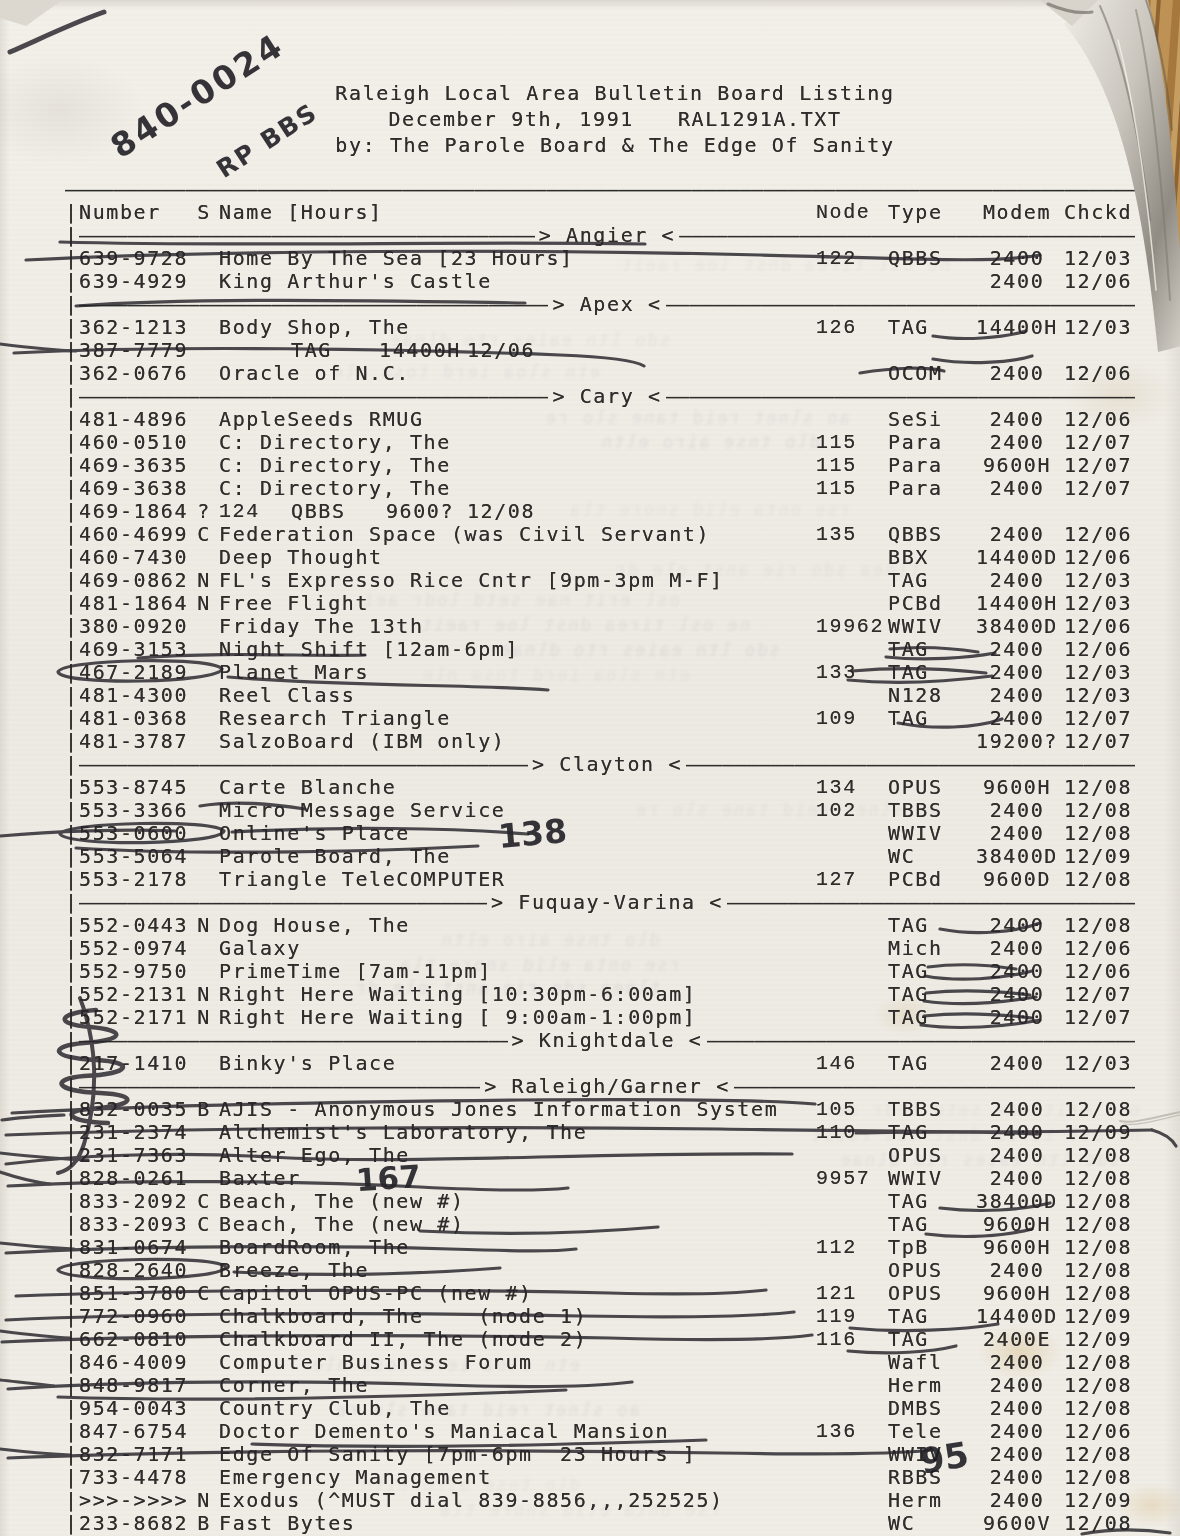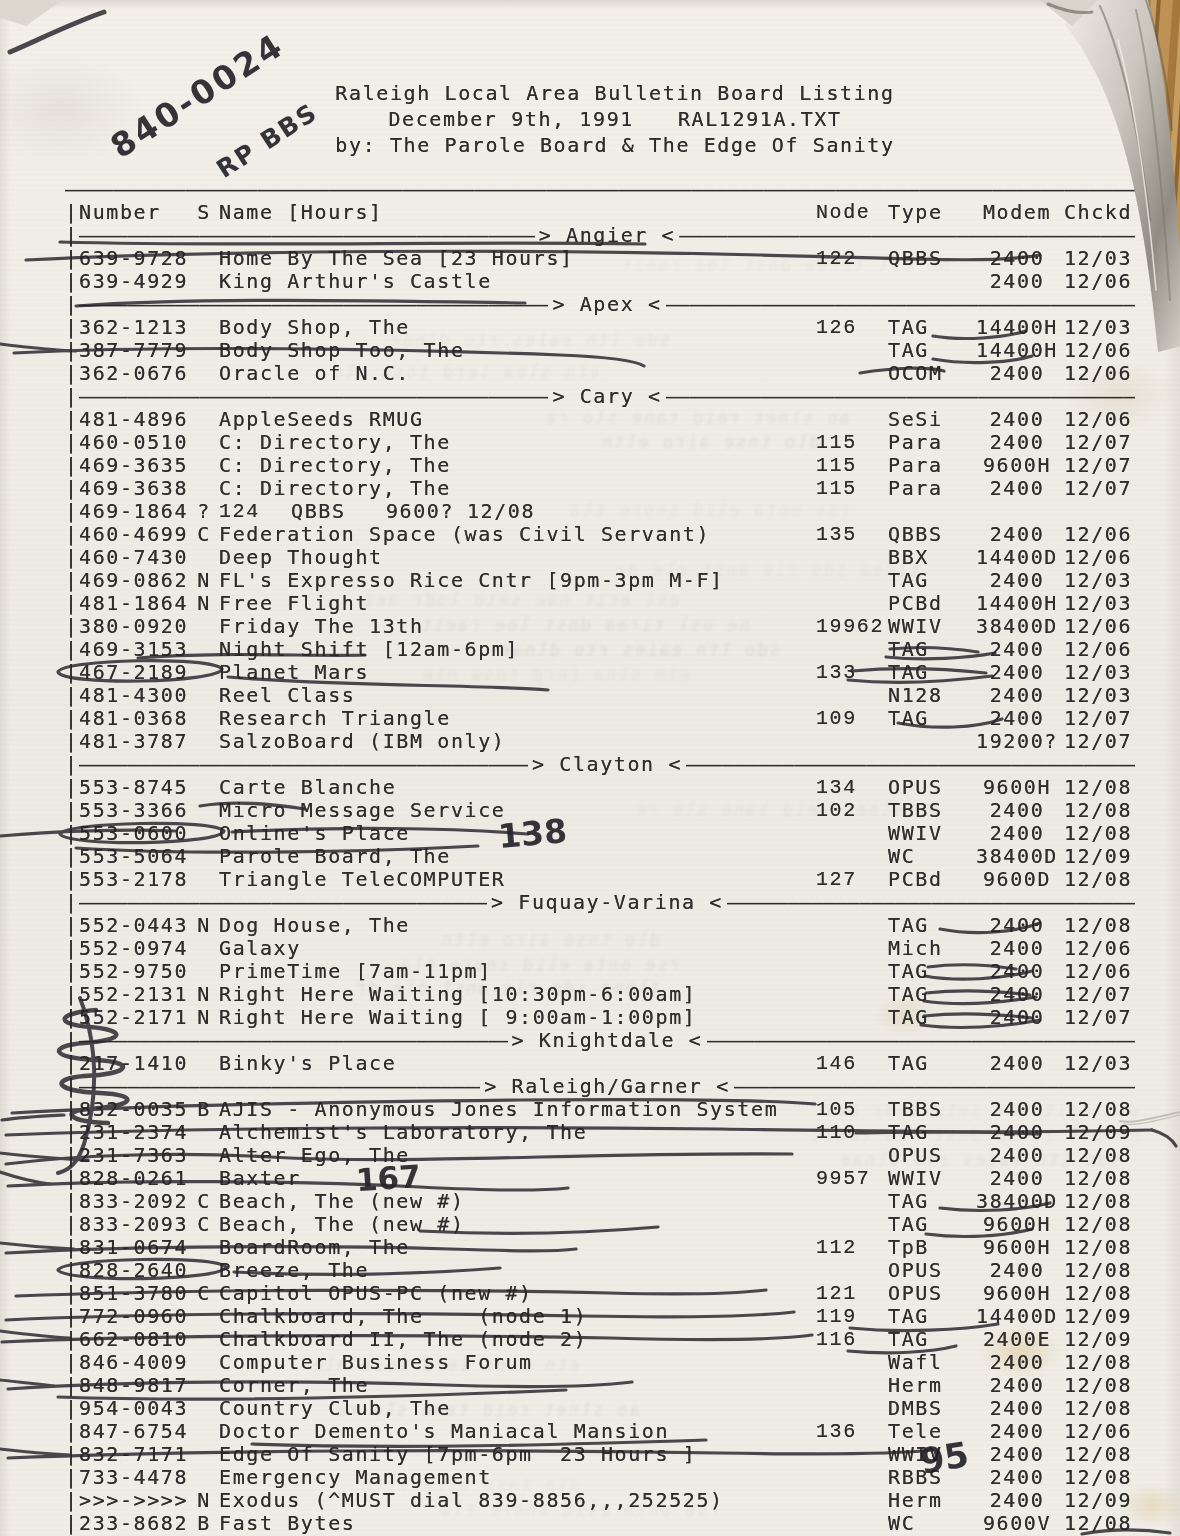--- a/index.html
+++ b/index.html
@@ -99,21 +99,21 @@
       <span class="c-type">Type</span>
       <span class="c-modem">Modem</span>
       <span class="c-chckd">Chckd</span>
     </div>
     <div id="rows-container">
         <div class="line"><span class="c-pipe pipe-fill">|</span><span class="dash-fill">––––––––––––––––––––––––––––––––––––––––––––––––––––––––––––––––––––––––––––––––––––––––––––––––––––––––––––––––––––––––––––––––––––––––––––––––––––––––––––––––</span><span class="city-label">&gt; Angier &lt;</span><span class="dash-fill">––––––––––––––––––––––––––––––––––––––––––––––––––––––––––––––––––––––––––––––––––––––––––––––––––––––––––––––––––––––––––––––––––––––––––––––––––––––––––––––––</span></div>
         <div class="line"><span class="c-pipe pipe-fill">|</span><span class="c-num">639-9728</span><span class="c-flag"></span><span class="c-name">Home By The Sea [23 Hours]</span><span class="c-node">122</span><span class="c-type">QBBS</span><span class="c-modem">2400</span><span class="c-chckd">12/03</span></div>
         <div class="line"><span class="c-pipe pipe-fill">|</span><span class="c-num">639-4929</span><span class="c-flag"></span><span class="c-name">King Arthur's Castle</span><span class="c-node"></span><span class="c-type"></span><span class="c-modem">2400</span><span class="c-chckd">12/06</span></div>
         <div class="line"><span class="c-pipe pipe-fill">|</span><span class="dash-fill">––––––––––––––––––––––––––––––––––––––––––––––––––––––––––––––––––––––––––––––––––––––––––––––––––––––––––––––––––––––––––––––––––––––––––––––––––––––––––––––––</span><span class="city-label">&gt; Apex &lt;</span><span class="dash-fill">––––––––––––––––––––––––––––––––––––––––––––––––––––––––––––––––––––––––––––––––––––––––––––––––––––––––––––––––––––––––––––––––––––––––––––––––––––––––––––––––</span></div>
         <div class="line"><span class="c-pipe pipe-fill">|</span><span class="c-num">362-1213</span><span class="c-flag"></span><span class="c-name">Body Shop, The</span><span class="c-node">126</span><span class="c-type">TAG</span><span class="c-modem">14400H</span><span class="c-chckd">12/03</span></div>
-        <div class="line"><span class="c-pipe pipe-fill">|</span><span class="c-num">387-7779</span><span class="c-flag"></span><span class="c-name">Body Shop Too, The</span><span class="c-node"></span><span class="c-type">TAG</span><span class="c-modem">14400H</span><span class="c-chckd">12/06</span></div>
+        <div class="line"><span class="c-pipe pipe-fill">|</span><span class="c-num">387-7779</span><span class="c-flag"></span><span class="c-node"></span><span class="c-type">TAG</span><span class="c-modem">14400H</span><span class="c-chckd">12/06</span></div>
         <div class="line"><span class="c-pipe pipe-fill">|</span><span class="c-num">362-0676</span><span class="c-flag"></span><span class="c-name">Oracle of N.C.</span><span class="c-node"></span><span class="c-type">OCOM</span><span class="c-modem">2400</span><span class="c-chckd">12/06</span></div>
         <div class="line"><span class="c-pipe pipe-fill">|</span><span class="dash-fill">––––––––––––––––––––––––––––––––––––––––––––––––––––––––––––––––––––––––––––––––––––––––––––––––––––––––––––––––––––––––––––––––––––––––––––––––––––––––––––––––</span><span class="city-label">&gt; Cary &lt;</span><span class="dash-fill">––––––––––––––––––––––––––––––––––––––––––––––––––––––––––––––––––––––––––––––––––––––––––––––––––––––––––––––––––––––––––––––––––––––––––––––––––––––––––––––––</span></div>
         <div class="line"><span class="c-pipe pipe-fill">|</span><span class="c-num">481-4896</span><span class="c-flag"></span><span class="c-name">AppleSeeds RMUG</span><span class="c-node"></span><span class="c-type">SeSi</span><span class="c-modem">2400</span><span class="c-chckd">12/06</span></div>
         <div class="line"><span class="c-pipe pipe-fill">|</span><span class="c-num">460-0510</span><span class="c-flag"></span><span class="c-name">C: Directory, The</span><span class="c-node">115</span><span class="c-type">Para</span><span class="c-modem">2400</span><span class="c-chckd">12/07</span></div>
         <div class="line"><span class="c-pipe pipe-fill">|</span><span class="c-num">469-3635</span><span class="c-flag"></span><span class="c-name">C: Directory, The</span><span class="c-node">115</span><span class="c-type">Para</span><span class="c-modem">9600H</span><span class="c-chckd">12/07</span></div>
         <div class="line"><span class="c-pipe pipe-fill">|</span><span class="c-num">469-3638</span><span class="c-flag"></span><span class="c-name">C: Directory, The</span><span class="c-node">115</span><span class="c-type">Para</span><span class="c-modem">2400</span><span class="c-chckd">12/07</span></div>
         <div class="line"><span class="c-pipe pipe-fill">|</span><span class="c-num">469-1864</span><span class="c-flag">?</span><span class="c-node">124</span><span class="c-type">QBBS</span><span class="c-modem">9600?</span><span class="c-chckd">12/08</span></div>
         <div class="line"><span class="c-pipe pipe-fill">|</span><span class="c-num">460-4699</span><span class="c-flag">C</span><span class="c-name">Federation Space (was Civil Servant)</span><span class="c-node">135</span><span class="c-type">QBBS</span><span class="c-modem">2400</span><span class="c-chckd">12/06</span></div>
         <div class="line"><span class="c-pipe pipe-fill">|</span><span class="c-num">460-7430</span><span class="c-flag"></span><span class="c-name">Deep Thought</span><span class="c-node"></span><span class="c-type">BBX</span><span class="c-modem">14400D</span><span class="c-chckd">12/06</span></div>
         <div class="line"><span class="c-pipe pipe-fill">|</span><span class="c-num">469-0862</span><span class="c-flag">N</span><span class="c-name">FL's Expresso Rice Cntr [9pm-3pm M-F]</span><span class="c-node"></span><span class="c-type">TAG</span><span class="c-modem">2400</span><span class="c-chckd">12/03</span></div>

